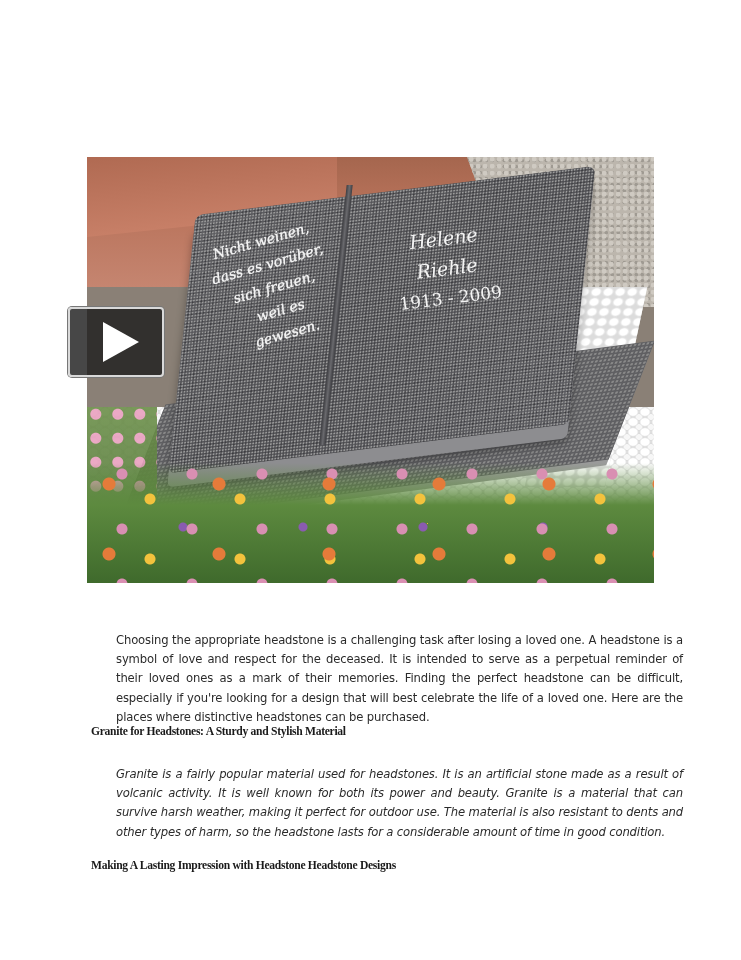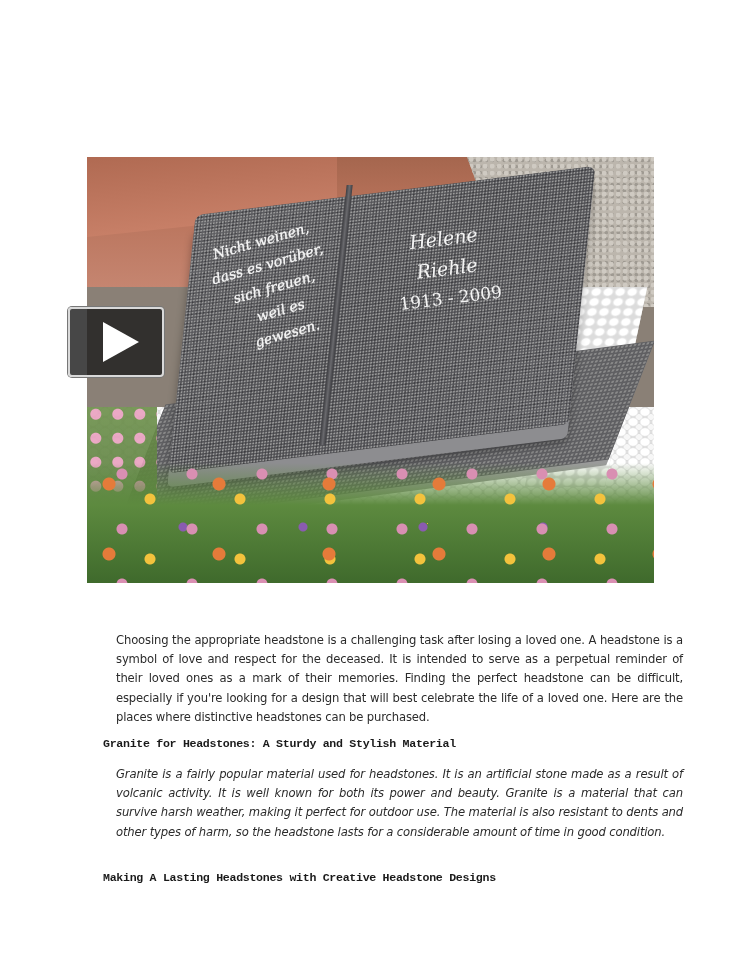--- a/index.html
+++ b/index.html
@@ -78,22 +78,22 @@
     border-left: 36px solid #ffffff;
   }
   .body-text {
     position:absolute; left:98px; width:567px;
     font-family: "DejaVu Sans", "Liberation Sans", sans-serif;
     font-size: 11.6px; line-height: 19.2px; color:#2b2b2b; text-align: justify; margin:18px;
     letter-spacing: -0.15px;
   }
   .heading {
     position:absolute; left:87px; width:567px;
-    font-family: Liberation Mono, monospace;
-    font-size: 11.6px; line-height: 18px; color:#1a1a1a; font-weight: bold; margin:16px;
+    font-family: Liberation Serif, serif;
+    font-size: 11.6px; line-height: 18px; color:#1a1a1a; font-weight: bold; margin:4px;
     letter-spacing: -0.3px;
   }
   .p1 { top: 613px; }
   .h1 { top: 719px; }
   .p2 { top: 747px; font-style: italic; }
   .h2 { top: 853px; }
 </style>
 </head>
 <body>
 
@@ -123,15 +123,15 @@
     <div class="flowers"></div>
   </div>
 
   <div class="play-button">
     <span class="play-icon"></span>
   </div>
 
   <p class="body-text p1">Choosing the appropriate headstone is a challenging task after losing a loved  one. A headstone is a symbol of love and respect for the deceased. It is intended to serve as a perpetual reminder of their loved ones as a mark of their memories. Finding the perfect headstone can be difficult, especially if you're looking for a design that will best celebrate the life of a loved one. Here are the places where distinctive  headstones  can be purchased.</p>
   <h2 class="heading h1">Granite for Headstones: A Sturdy and Stylish Material</h2>
   <p class="body-text p2">Granite is a fairly popular material used for headstones. It is an artificial stone made as a result of volcanic activity. It is well known for both its power and beauty. Granite is a material that can survive harsh weather, making it perfect for outdoor use. The material is also resistant to dents and other types of harm, so the headstone lasts for a considerable amount of time in good condition.</p>
-  <h2 class="heading h2">Making A Lasting Headstones with  Creative Headstone Designs</h2>
+  <h2 class="heading h2">Making A Lasting Impression with  Headstone Headstone Designs</h2>
 
 </div>
 
 </body></html>

